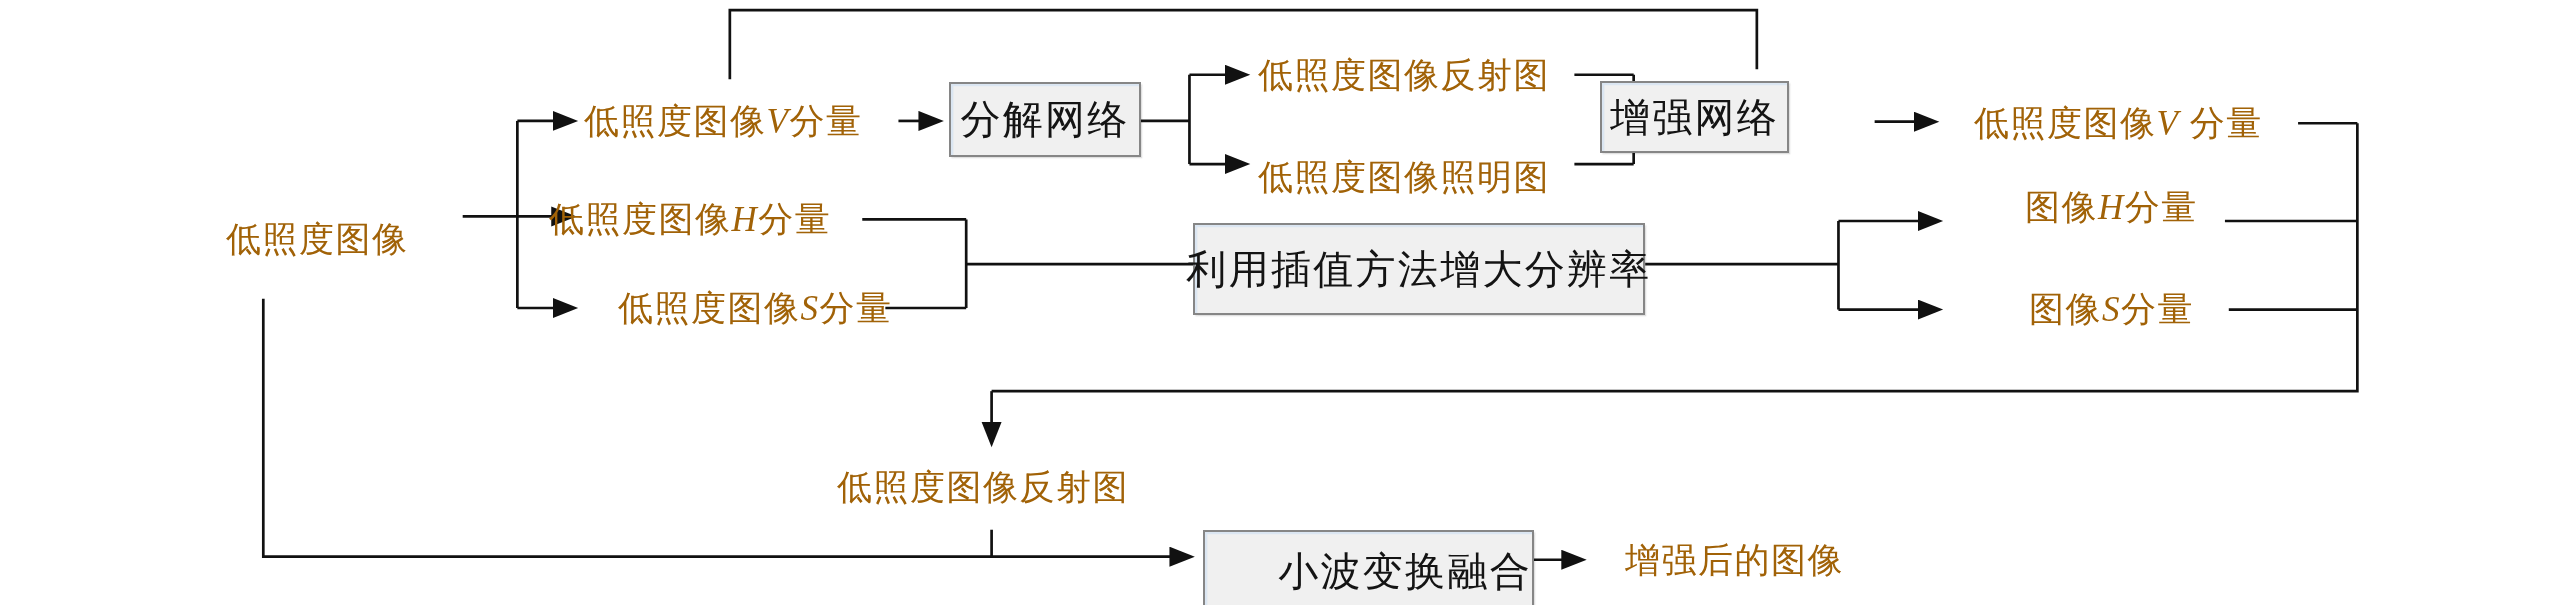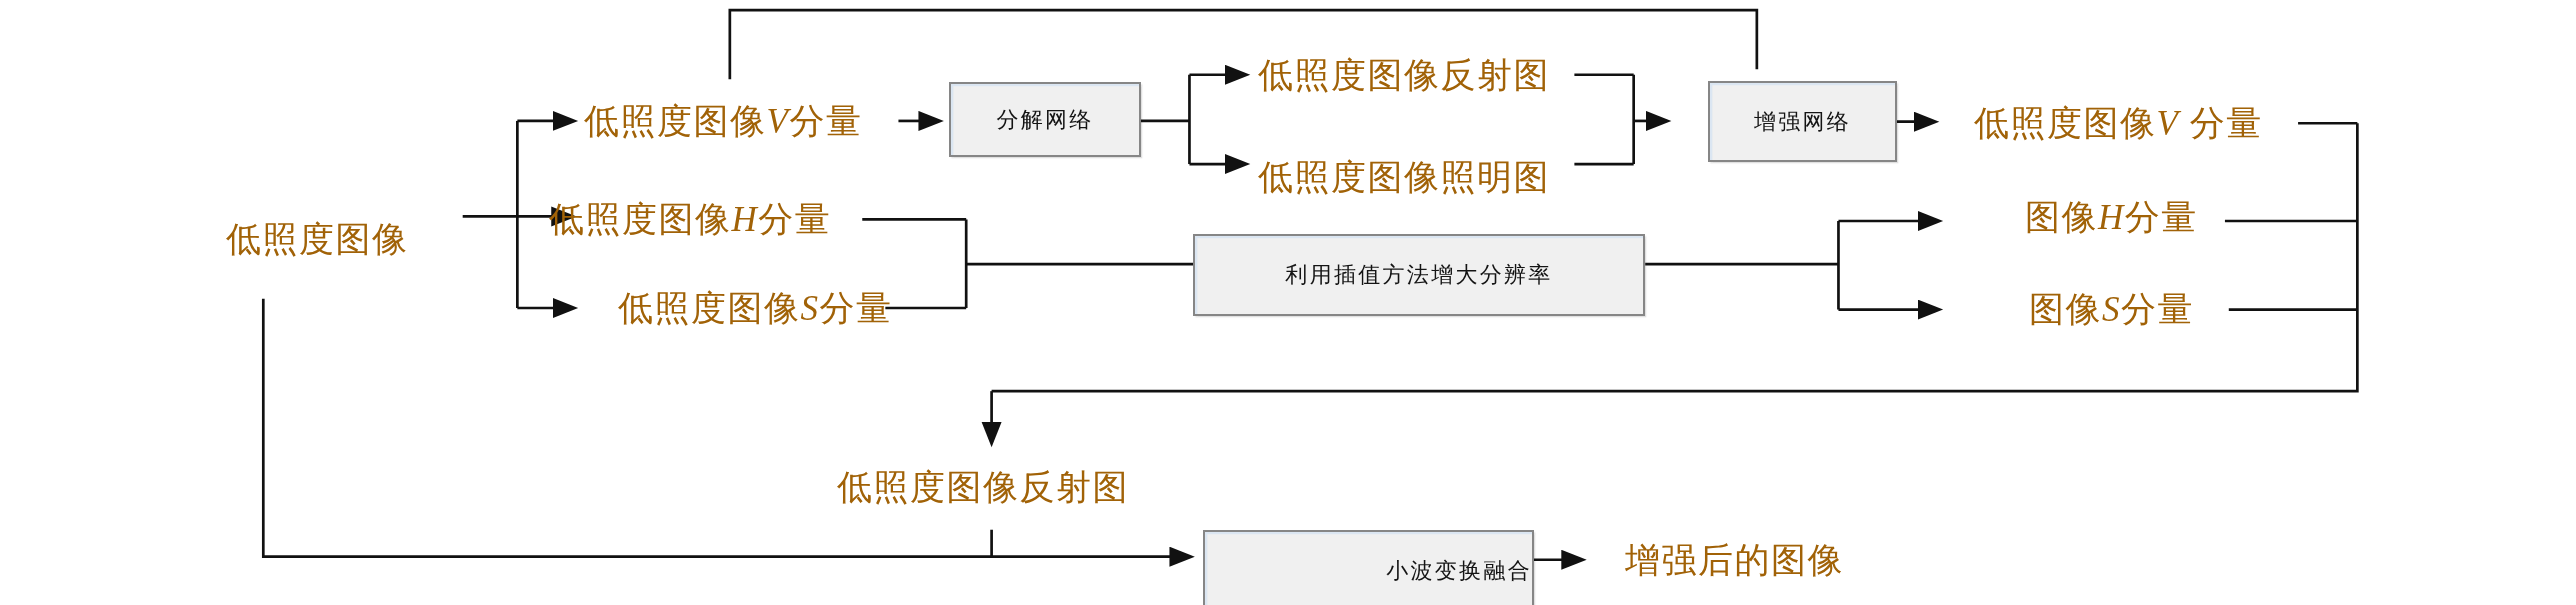--- a/index.html
+++ b/index.html
@@ -21,21 +21,21 @@
     color:#a16207;
   }
   .var{font-style:italic;font-family:"Liberation Serif","DejaVu Serif",serif;}
   .node-box{
     position:absolute;
     box-sizing:border-box;
     background:#f0f0f0;
     border:2.3px solid #868686;
     box-shadow:inset 2.3px 2.3px 0 rgba(205,224,243,0.6), 1.5px 1.5px 1.5px rgba(0,0,0,0.12);
     display:flex;align-items:center;justify-content:center;
-    font-size:22px;
+    font-size:40px;
     letter-spacing:2.3px;
     white-space:nowrap;
   }
 </style>
 </head>
 <body>
 
 <div id="canvas">
 
   <svg id="wires" viewBox="0 0 3346 787" xmlns="http://www.w3.org/2000/svg">
@@ -113,33 +113,33 @@
   </div>
 
   <div class="lbl" style="left:1258px;top:75px;">
     <span>低照度图像反射图</span>
   </div>
 
   <div class="lbl" style="left:1258px;top:164px;margin-top:13px;">
     <span>低照度图像照明图</span>
   </div>
 
-  <div class="node-box" style="left:1708px;top:81px;width:189px;height:81px;">
+  <div class="node-box" style="left:1600px;top:81px;width:189px;height:72px;">
     <span>增强网络</span>
   </div>
 
   <div class="lbl" style="left:1974px;top:123px;">
     <span>低照度图像</span><span class="var">V</span><span> 分量</span>
   </div>
 
-  <div class="node-box" style="left:1193px;top:234px;width:452px;height:82px;">
+  <div class="node-box" style="left:1193px;top:223px;width:452px;height:92px;">
     <span>利用插值方法增大分辨率</span>
   </div>
 
-  <div class="lbl" style="left:2025px;top:217px;">
+  <div class="lbl" style="left:2025px;top:207px;">
     <span>图像</span><span class="var">H</span><span>分量</span>
   </div>
 
   <div class="lbl" style="left:2029px;top:309px;">
     <span>图像</span><span class="var">S</span><span>分量</span>
   </div>
 
   <div class="lbl" style="left:837px;top:487px;">
     <span>低照度图像反射图</span>
   </div>

